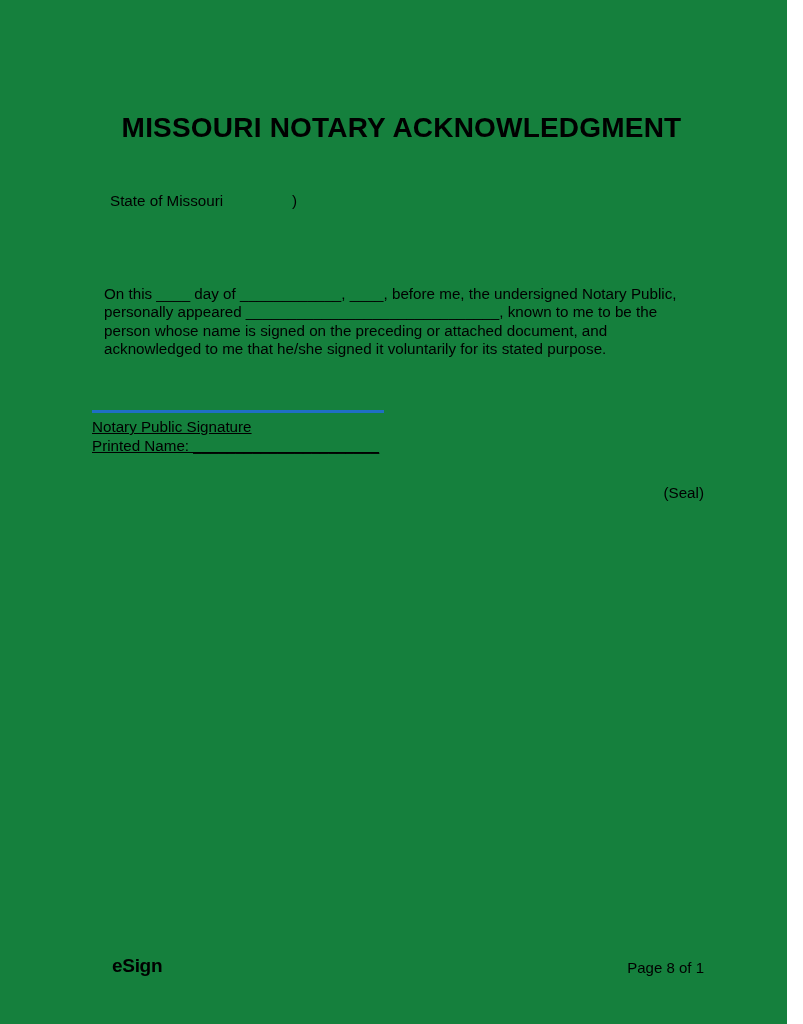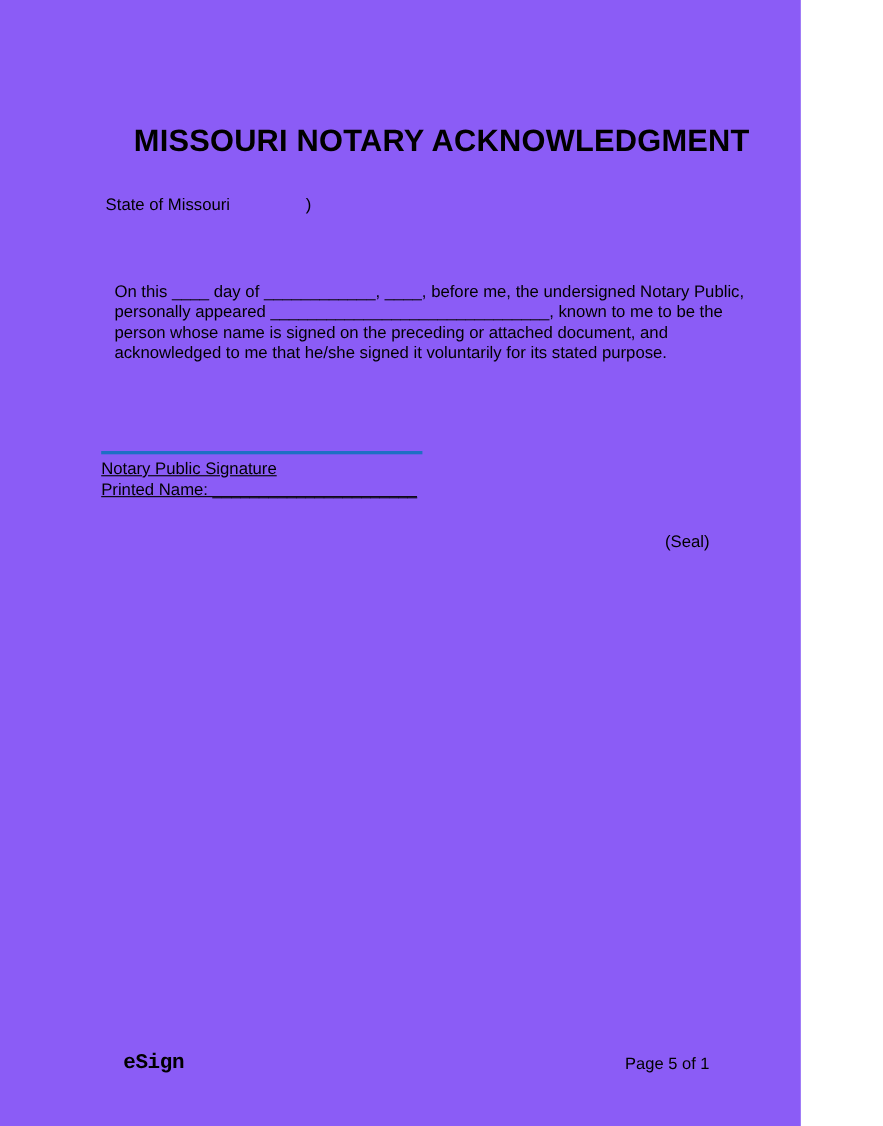--- a/index.html
+++ b/index.html
@@ -2,23 +2,23 @@
 <html><head>
 <meta charset="utf-8">
 <style>
   html, body {
     margin: 0;
     padding: 0;
     background: #ffffff;
   }
   .page {
     position: relative;
-    width: 728px;
+    width: 787px;
     height: 1024px;
-    background: #8b5cf6;
+    background: #15803d;
     font-family: "Liberation Sans", sans-serif;
     color: #000000;
     overflow: hidden;
   }
 
   
   .doc-title {
     position: absolute;
     left: 0;
     top: 92px;
@@ -35,21 +35,21 @@
   .body-block {
     position: absolute;
     left: 92px;
     top: 174px;
     width: 600px;
     font-size: 15.2px;
     line-height: 18.5px;
   }
 
   .venue {
-    margin: 4px;
+    margin: 18px;
   }
   .venue-row {
     display: block;
     white-space: pre;
   }
   .venue-label {
     display: inline-block;
     width: 182px;
   }
 
@@ -91,21 +91,20 @@
   }
 
   
   .footer-logo {
     position: absolute;
     left: 112px;
     top: 955px;
     font-size: 19px;
     font-weight: bold;
     letter-spacing: -0.3px;
-    font-family: Liberation Mono, monospace;
   }
   .footer-page {
     position: absolute;
     right: 83px;
     top: 959px;
     font-size: 15px;
   }
 </style>
 </head>
 <body>
@@ -132,15 +131,15 @@
   <div class="sig-block">
     <div class="sig-rule"></div>
     <span class="sig-line">Notary Public Signature</span>
     <span class="sig-line">Printed Name: ______________________</span>
   </div>
 
   <div class="seal">(Seal)</div>
 
   <div class="footer-logo">eSign</div>
 
-  <div class="footer-page">Page 5 of 1</div>
+  <div class="footer-page">Page 8 of 1</div>
 
 </div>
 
 </body></html>

